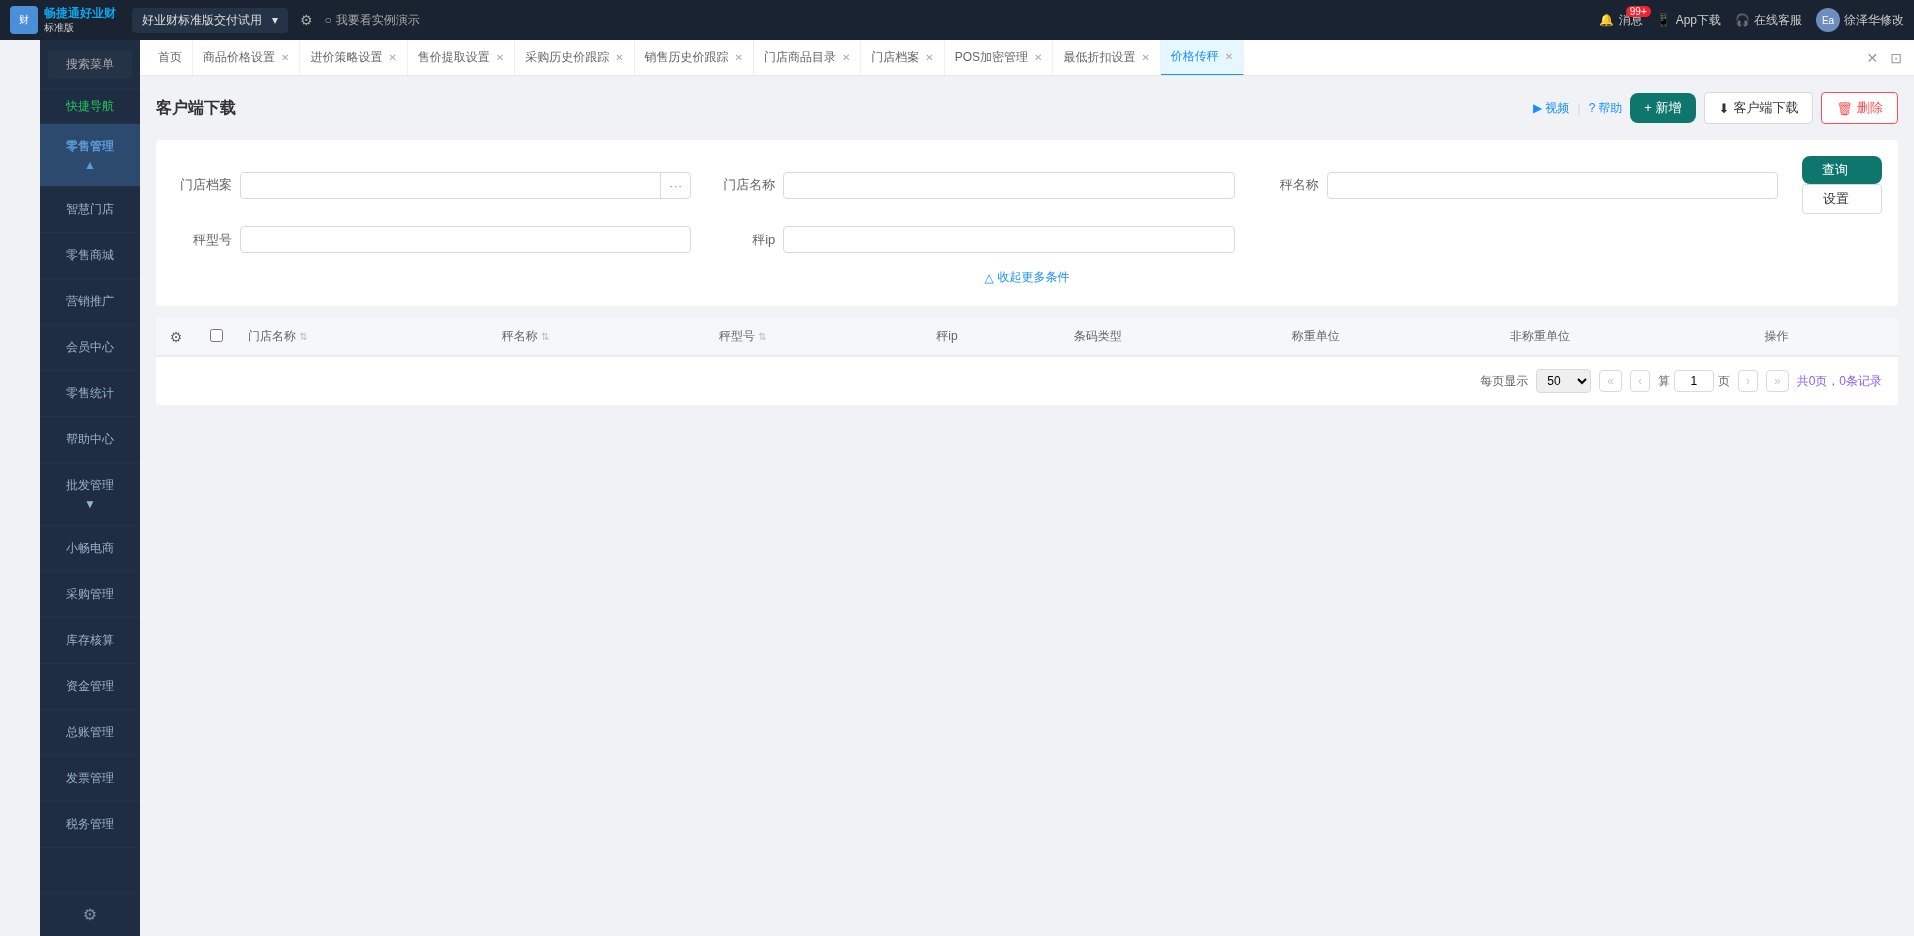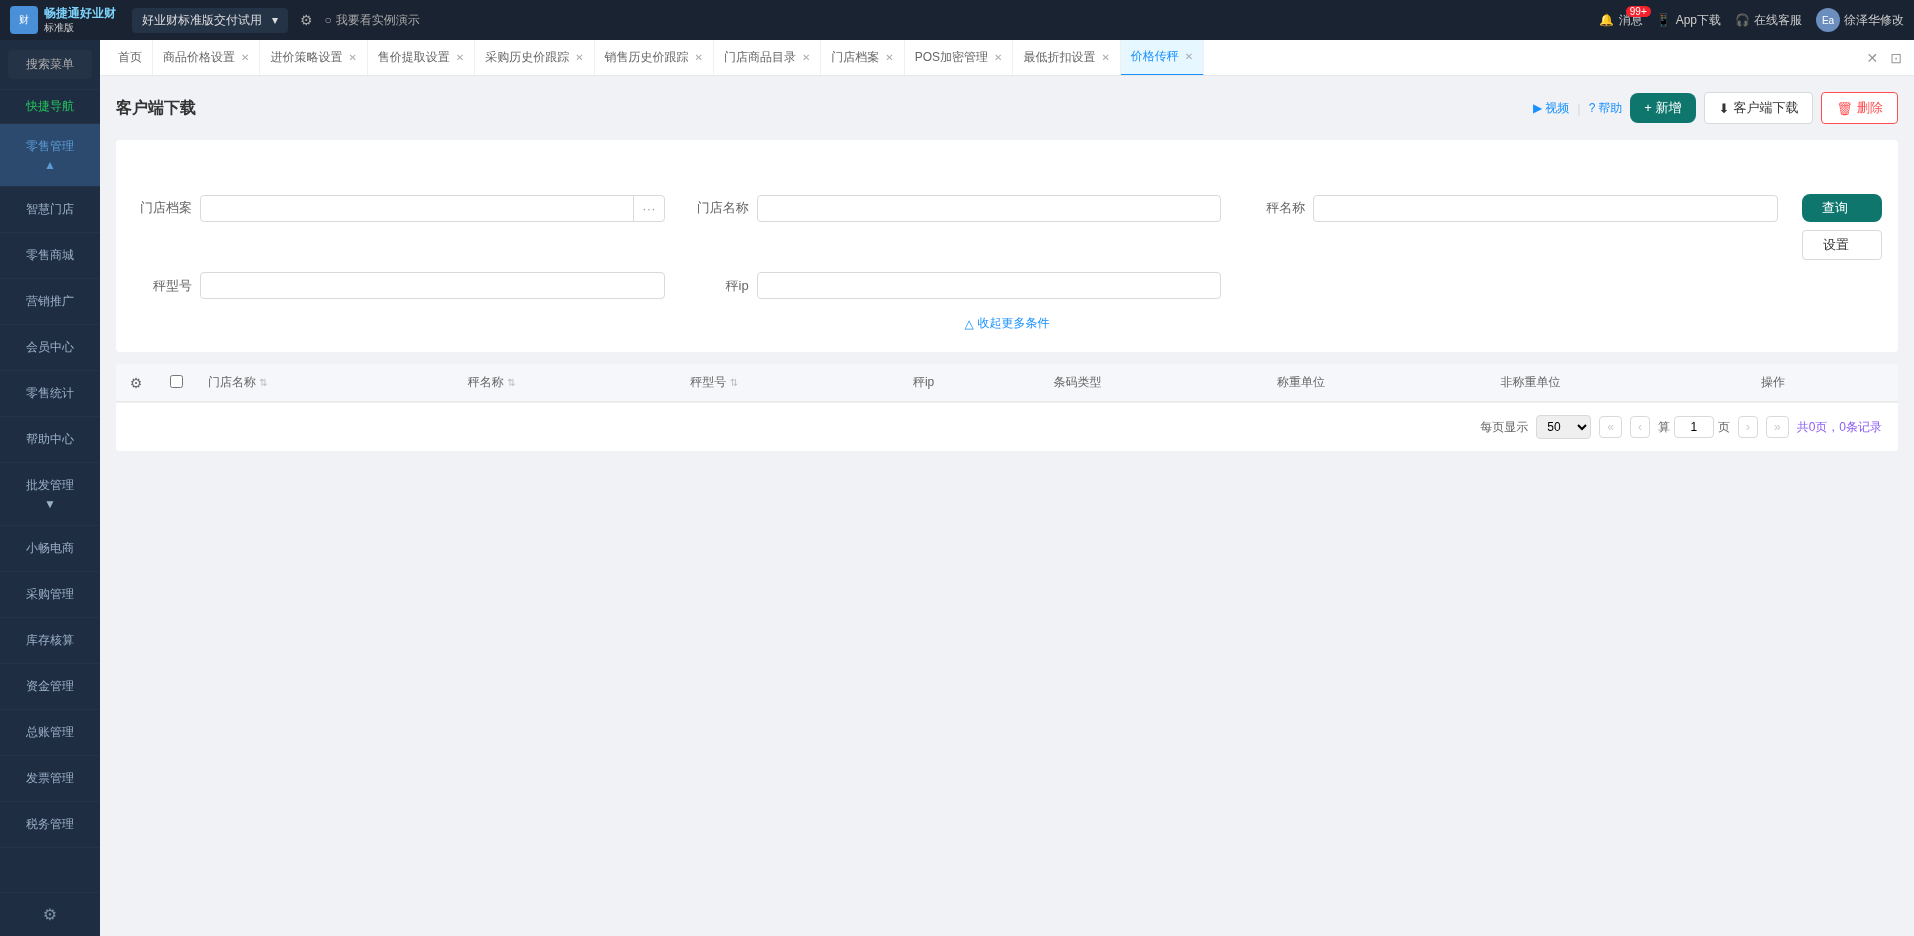--- a/index.html
+++ b/index.html
@@ -4,41 +4,41 @@
   <style>
     * { box-sizing: border-box; margin: 0; padding: 0; }
     body { font-family: 'Microsoft YaHei', Arial, sans-serif; font-size: 13px; background: #f0f2f5; color: #333; overflow: hidden; height: 936px; }
 
     
     .app-container { display: flex; flex-direction: column; height: 936px; }
     .top-bar { display: flex; align-items: center; background: #1a2332; height: 40px; padding: 0 10px; color: #fff; flex-shrink: 0; }
     .top-bar-left { display: flex; align-items: center; gap: 6px; min-width: 100px; }
     .logo-icon { width: 28px; height: 28px; background: #4a90d9; border-radius: 4px; display: flex; align-items: center; justify-content: center; font-size: 10px; color: white; }
     .app-title { font-size: 12px; color: #ccc; line-height: 1.2; }
-    .app-title strong { display: block; color: #7dd3fc; }
+    .app-title strong { display: block; color: #0ea5e9; }
     .top-bar-center { flex: 1; display: flex; align-items: center; gap: 8px; margin: 0 16px; }
     .version-selector { display: flex; align-items: center; gap: 10px; background: #253347; border-radius: 4px; padding: 4px 10px; cursor: pointer; font-size: 12px; color: #ddd; }
     .settings-btn { background: none; border: none; color: #aaa; cursor: pointer; padding: 4px; font-size: 14px; }
     .demo-btn { display: flex; align-items: center; gap: 4px; color: #aaa; font-size: 12px; cursor: pointer; }
     .top-bar-right { display: flex; align-items: center; gap: 14px; }
     .top-btn { display: flex; align-items: center; gap: 4px; color: #ccc; font-size: 12px; cursor: pointer; position: relative; }
     .badge { background: #f5222d; color: white; font-size: 10px; border-radius: 8px; padding: 0 4px; min-width: 16px; text-align: center; position: absolute; top: -6px; right: -8px; }
     .user-avatar { width: 24px; height: 24px; background: #6c8ebf; border-radius: 50%; display: flex; align-items: center; justify-content: center; font-size: 10px; color: white; }
 
     
-    .main-layout { display: flex; flex: 1; overflow: hidden; }
+    .main-layout { display: flex; flex: 1; overflow: hidden; padding-left: 40px; }
 
     
     .sidebar { width: 100px; background: #1e2d42; display: flex; flex-direction: column; flex-shrink: 0; }
     .search-menu { padding: 10px 8px; border-bottom: 1px solid #253347; }
     .search-menu-btn { width: 100%; background: #253347; border: none; color: #aaa; padding: 6px 8px; border-radius: 4px; cursor: pointer; font-size: 12px; text-align: center; }
     .quick-nav { padding: 8px; border-bottom: 1px solid #253347; color: #22c55e; font-size: 12px; text-align: center; cursor: pointer; }
     .sidebar-nav { flex: 1; overflow-y: auto; }
     .sidebar-item { padding: 14px 8px; text-align: center; color: #9ab0c8; font-size: 12px; cursor: pointer; border-bottom: 1px solid #253347; display: flex; flex-direction: column; align-items: center; gap: 3px; }
-    .sidebar-item.active { background: #2c4a6e; color: #5b9bd5; }
+    .sidebar-item.active { background: #2c4a6e; color: #5b9bd5; font-weight: bold; }
     .sidebar-footer { padding: 12px 8px; text-align: center; border-top: 1px solid #253347; }
     .gear-btn { background: none; border: none; color: #7a8fa6; cursor: pointer; font-size: 16px; }
 
     
     .content-area { flex: 1; display: flex; flex-direction: column; overflow: hidden; background: #f0f2f5; }
 
     
     .tabs-bar { background: #fff; display: flex; align-items: center; border-bottom: 1px solid #e8e8e8; padding: 0 8px; height: 36px; overflow-x: auto; flex-shrink: 0; }
     .tabs-bar::-webkit-scrollbar { display: none; }
     .tab-item { display: flex; align-items: center; gap: 4px; padding: 0 10px; height: 36px; font-size: 12px; color: #666; cursor: pointer; white-space: nowrap; border-right: 1px solid #f0f0f0; flex-shrink: 0; }
@@ -301,21 +301,21 @@
               </div>
             </div>
             <div class="form-item">
               <label class="form-label">门店名称</label>
               <input type="text" class="form-input" style="">
             </div>
             <div class="form-item">
               <label class="form-label">秤名称</label>
               <input type="text" class="form-input" style="">
             </div>
-            <div style="display:flex; flex-direction:column; gap:8px; justify-content:space-between; min-width:80px;margin-top:38px;">
+            <div style="display:flex; flex-direction:column; gap:0; justify-content:space-between; min-width:80px;">
               <button class="btn-primary" style="padding:5px 20px;">
                 <span>查询</span>
               </button>
               <button class="btn-default" style="padding:5px 20px;">
                 <span>设置</span>
               </button>
             </div>
           </div>
           <div class="form-row">
             <div class="form-item">

